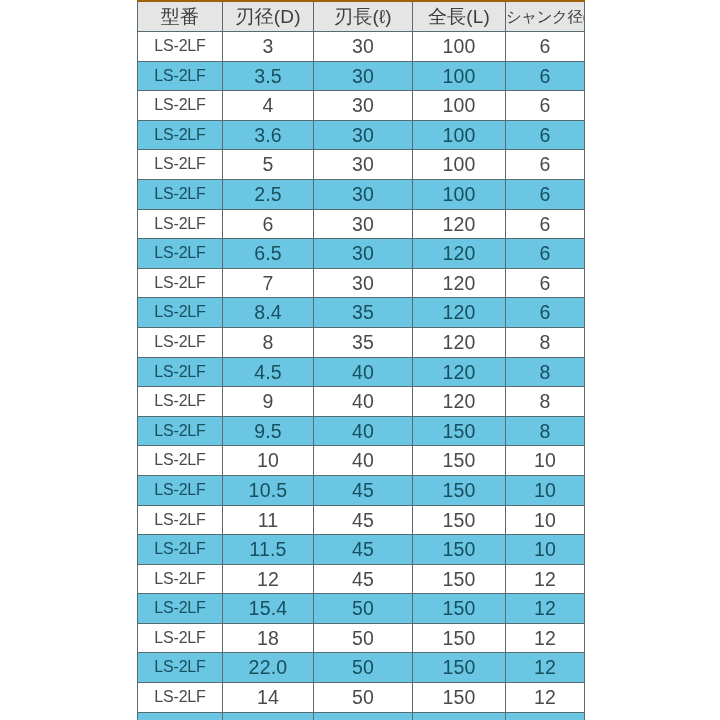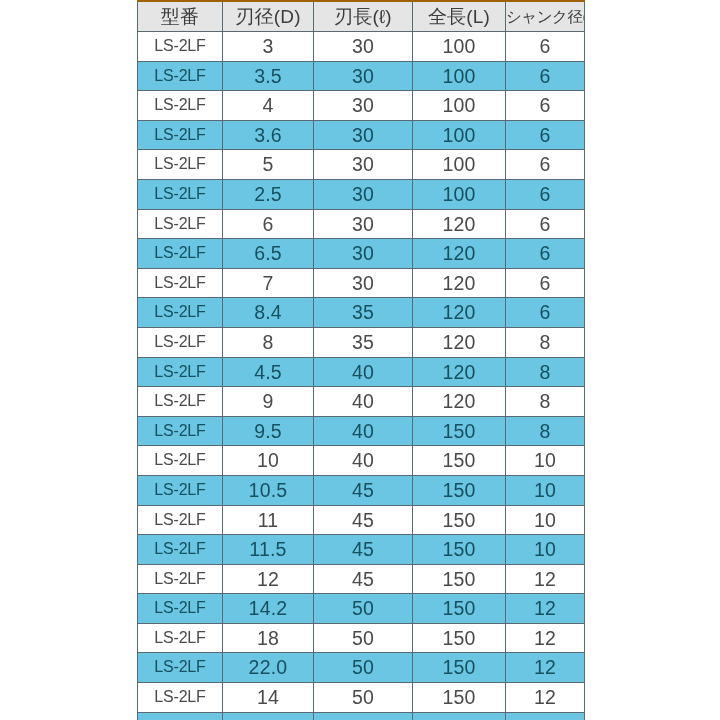--- a/index.html
+++ b/index.html
@@ -226,21 +226,21 @@
         </tr>
         <tr class="row-plain">
           <td class="cell-model">LS-2LF</td>
           <td>12</td>
           <td>45</td>
           <td>150</td>
           <td>12</td>
         </tr>
         <tr class="row-alt">
           <td class="cell-model">LS-2LF</td>
-          <td>14.2</td>
+          <td>15.4</td>
           <td>50</td>
           <td>150</td>
           <td>12</td>
         </tr>
         <tr class="row-plain">
           <td class="cell-model">LS-2LF</td>
           <td>18</td>
           <td>50</td>
           <td>150</td>
           <td>12</td>

